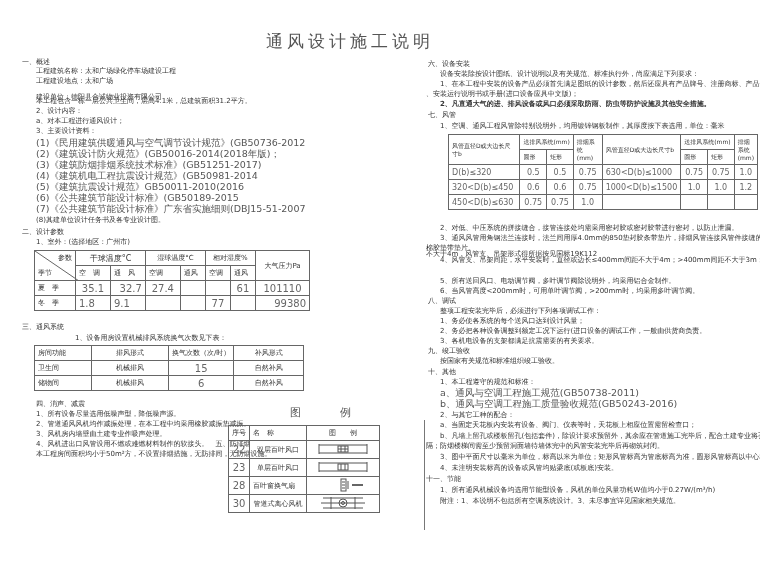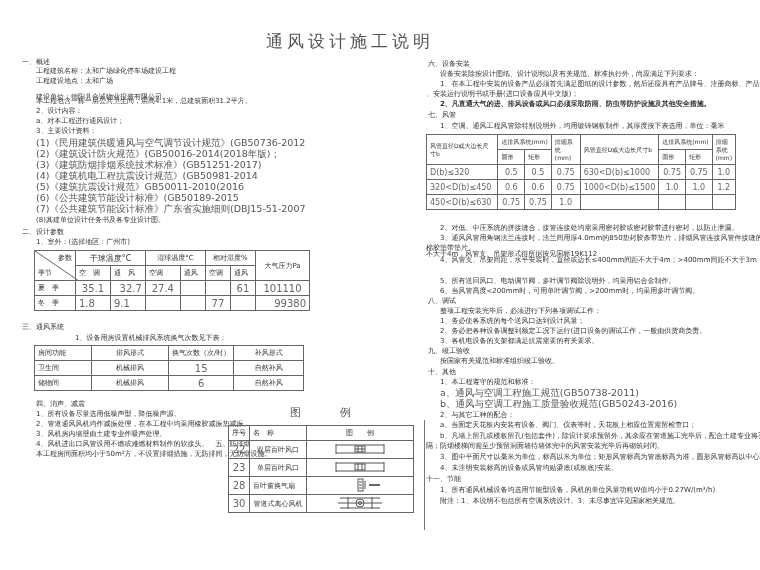--- a/index.html
+++ b/index.html
@@ -113,21 +113,21 @@
   </table>
 
 <div class="line h" style="left:36px;top:400px;">四、消声、减震</div>
 <div class="line" style="left:36px;top:410px;">1、所有设备尽量选用低噪声型，降低噪声源。</div>
 <div class="line" style="left:36px;top:420px;">2、管道通风风机均作减振处理，在本工程中均采用橡胶减振垫减振。</div>
 <div class="line" style="left:36px;top:430px;">3、风机房内墙壁由土建专业作吸声处理。</div>
 <div class="line" style="left:36px;top:440px;">4、风机进出口风管设用不燃或难燃材料制作的软接头。　五、防排烟</div>
 <div class="line" style="left:36px;top:450px;">本工程房间面积均小于50m²方，不设置排烟措施，无防排间，无防烟设施。</div>
 
 <div class="abs legend-title">图　例</div>
-<table class="cad" style="left:228px;top:425px;width:186px;">
+<table class="cad" style="left:228px;top:425px;width:152px;">
   <tbody>
       <tr>
     <td style="width:14px;">序号</td>
     <td style="width:50px;">名　称</td>
     <td class="c">图　　例</td>
   </tr>
   <tr style="height:18px;">
     <td class="num">22</td>
     <td class="c">双层百叶风口</td>
     <td class="c">
@@ -191,21 +191,21 @@
   </table>
 
 <div class="line h" style="left:428px;top:60px;">六、设备安装</div>
 <div class="line" style="left:440px;top:70px;">设备安装除按设计图纸、设计说明以及有关规范、标准执行外，尚应满足下列要求：</div>
 <div class="line" style="left:440px;top:80px;">1、在本工程中安装的设备产品必须首先满足图纸的设计参数，然后还应具有产品牌号、注册商标、产品合格证书、产品鉴定书</div>
 <div class="line" style="left:426px;top:90px;">、安装运行说明书或手册(进口设备应具中文版)；</div>
 <div class="line" style="left:440px;top:100px;font-weight:bold;">2、凡直通大气的进、排风设备或风口必须采取防雨、防虫等防护设施及其他安全措施。</div>
 
 <div class="line h" style="left:428px;top:111px;">七、风管</div>
 <div class="line" style="left:440px;top:122px;">1、空调、通风工程风管除特别说明外，均用镀锌钢板制作，其厚度按下表选用，单位：毫米</div>
-<table class="cad" style="left:426px;top:134px;width:310px;">
+<table class="cad" style="left:448px;top:134px;width:310px;">
   <tbody>
       <tr>
     <td rowspan="2" style="width:72px;white-space:normal;font-size:6px;line-height:8px;">风管直径D或大边长尺寸b</td>
     <td colspan="2" style="font-size:6px;">送排风系统(mm)</td>
     <td rowspan="2" style="width:32px;white-space:normal;font-size:6px;line-height:8px;">排烟系统(mm)</td>
     <td rowspan="2" style="width:68px;white-space:normal;font-size:6px;line-height:8px;">风管直径D或大边长尺寸b</td>
     <td colspan="2" style="font-size:6px;">送排风系统(mm)</td>
     <td rowspan="2" style="white-space:normal;font-size:6px;line-height:8px;">排烟系统(mm)</td>
   </tr>
   <tr>

